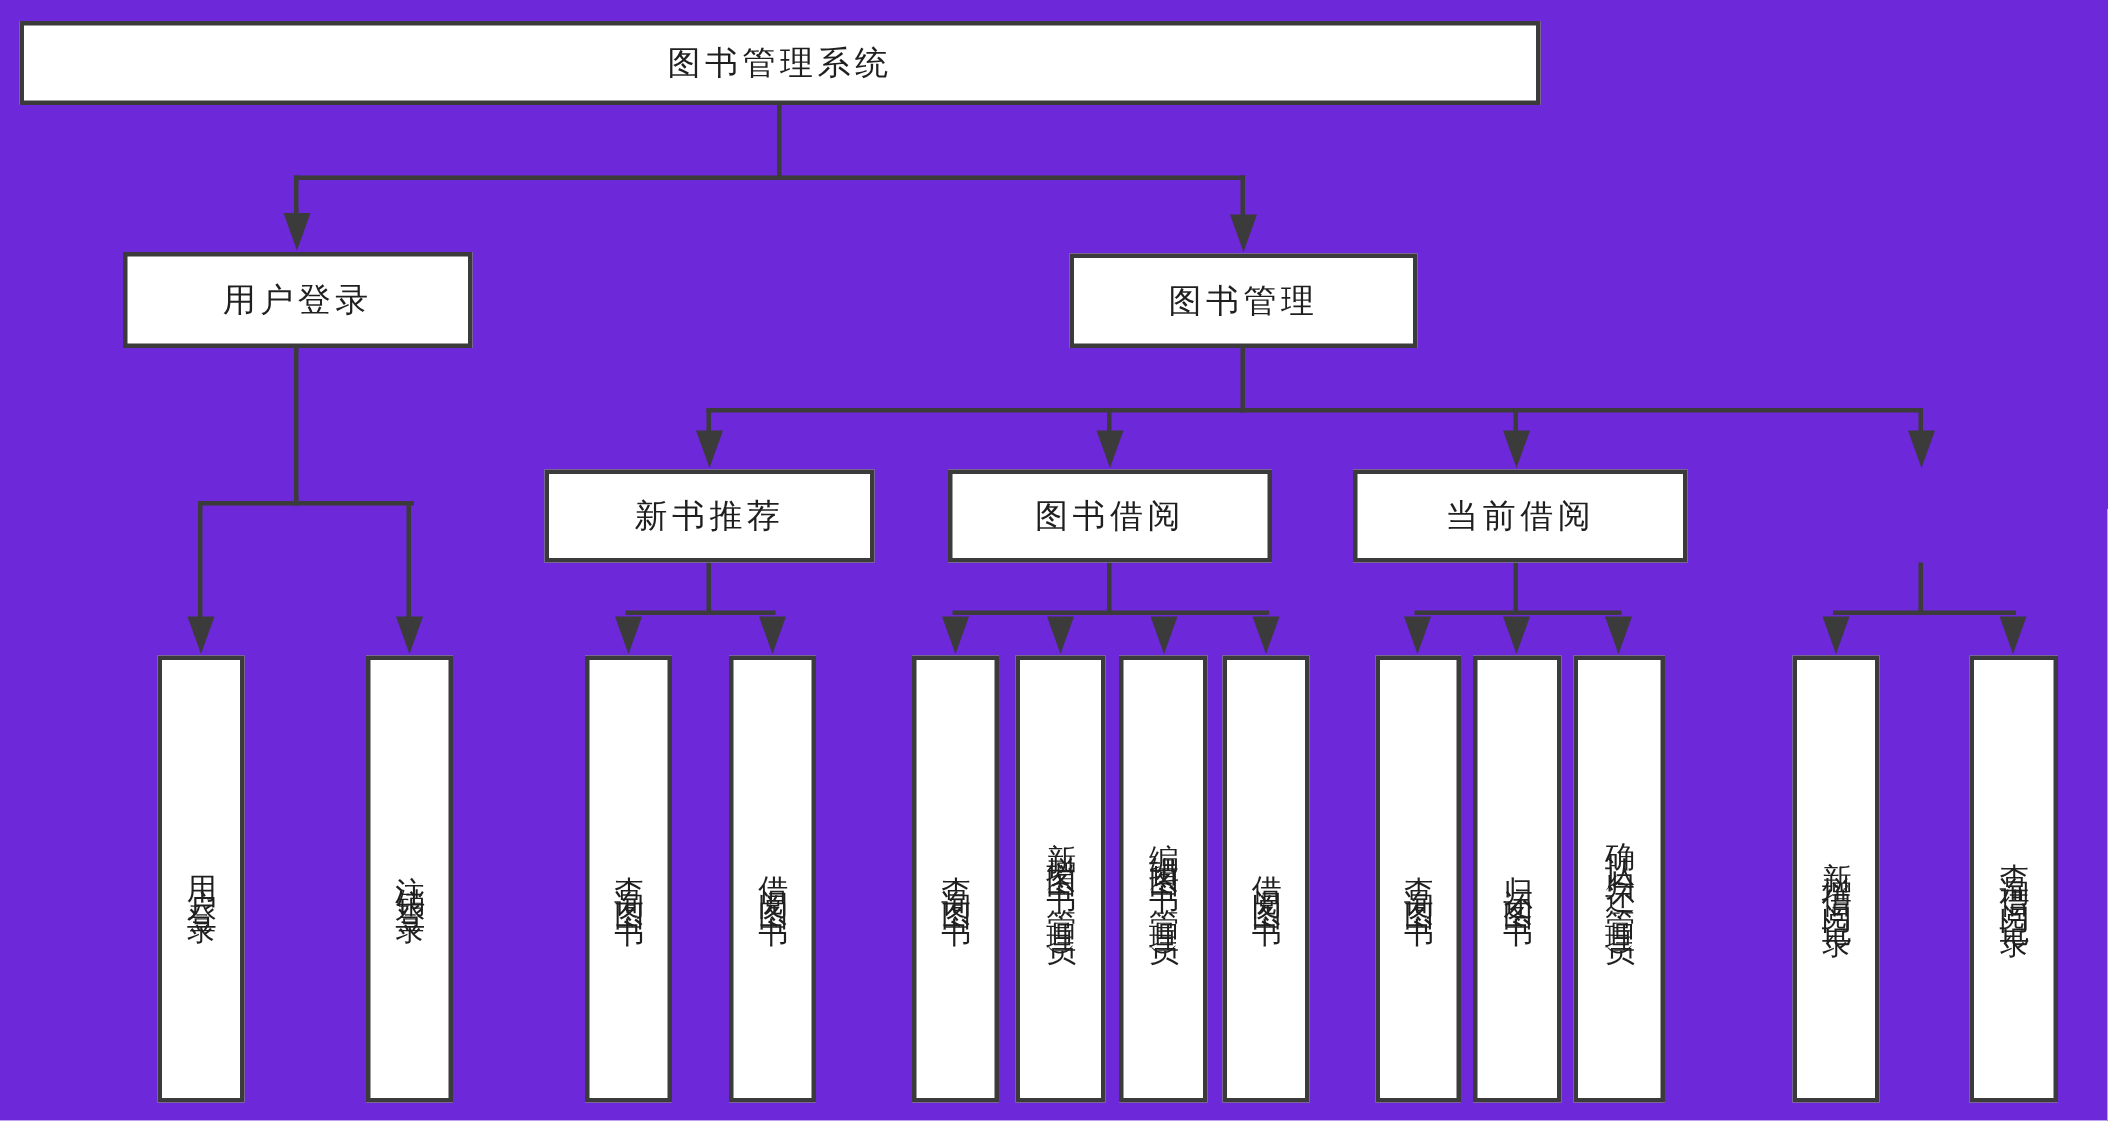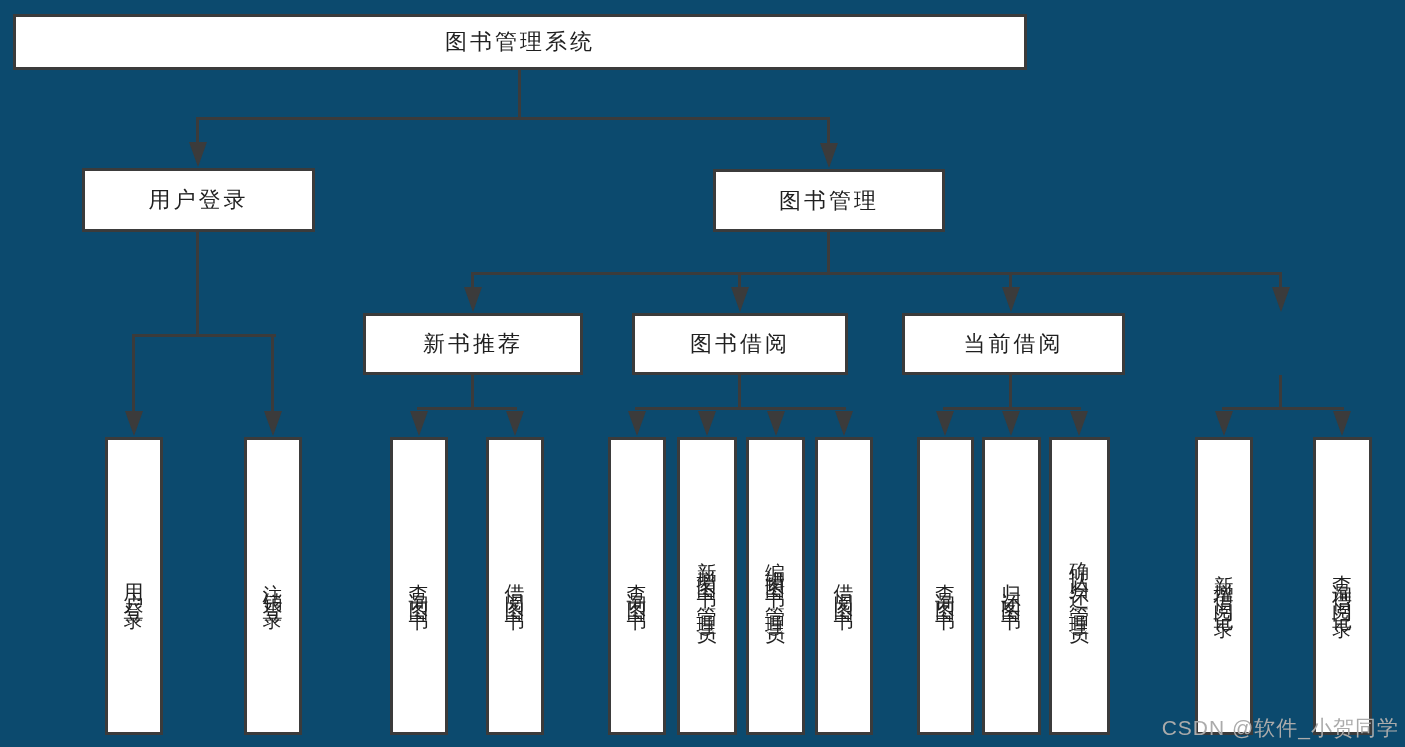--- a/index.html
+++ b/index.html
@@ -1,17 +1,17 @@
 <!DOCTYPE html>
 <html><head>
 <meta charset="utf-8">
 <style>
   html,body{margin:0;padding:0;background:#ffffff;}
   #canvas{
-    position:relative;width:1405px;height:747px;background:#0c4a6e;
+    position:relative;width:1405px;height:747px;background:#6d28d9;
     font-family:"Liberation Sans","DejaVu Sans",sans-serif;overflow:hidden;
   }
   .node{
     position:absolute;box-sizing:border-box;background:#ffffff;
     border:3px solid #3b3b3b;display:flex;align-items:center;justify-content:center;
     color:#1f1f1f;z-index:2;
   }
   .hnode{font-size:22px;letter-spacing:3px;white-space:nowrap;}
   .leaf{z-index:2;}
   .vtext{
@@ -135,15 +135,14 @@
   <div class="ar" style="left:767px;top:411px;"></div>
   <div class="ar" style="left:835px;top:411px;"></div>
 
   <div class="ar" style="left:936px;top:411px;"></div>
   <div class="ar" style="left:1002px;top:411px;"></div>
   <div class="ar" style="left:1070px;top:411px;"></div>
 
   <div class="ar" style="left:1215px;top:411px;"></div>
   <div class="ar" style="left:1333px;top:411px;"></div>
 
-  <div class="watermark">CSDN @软件_小贺同学</div>
 
 </div>
 
 </body></html>

